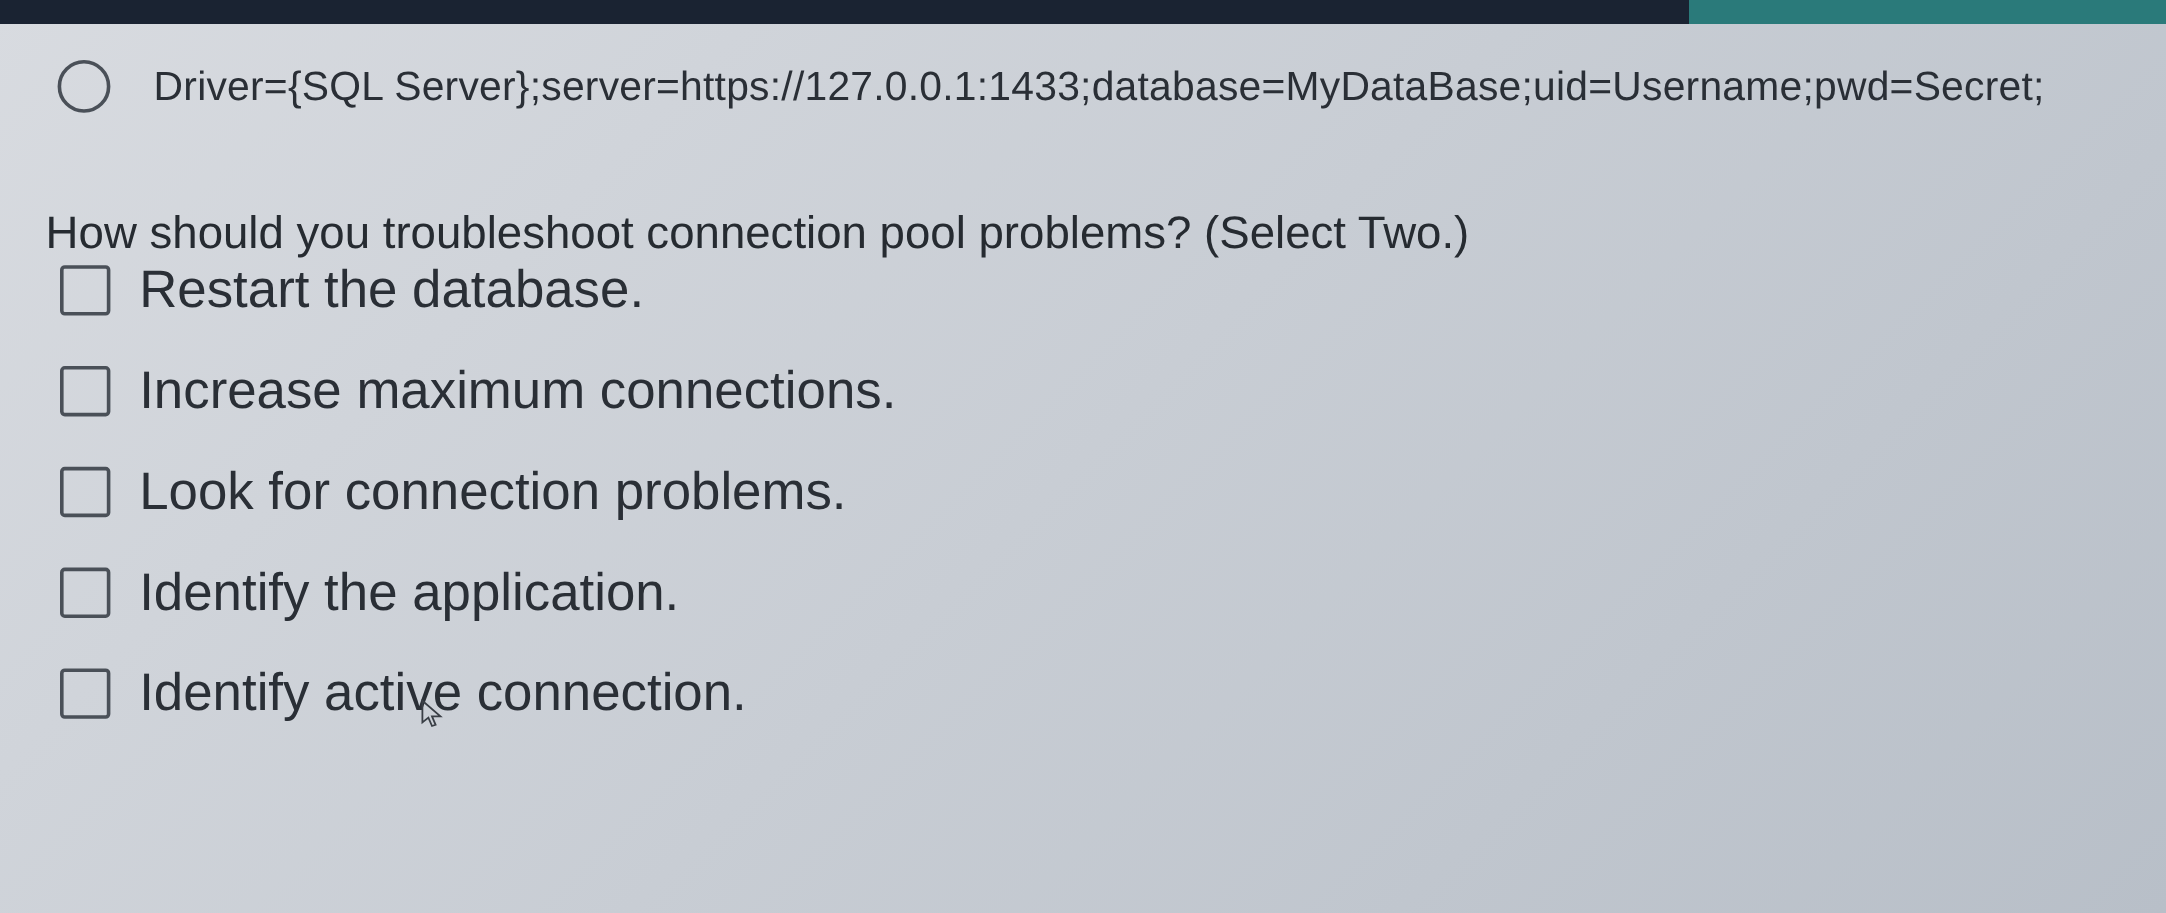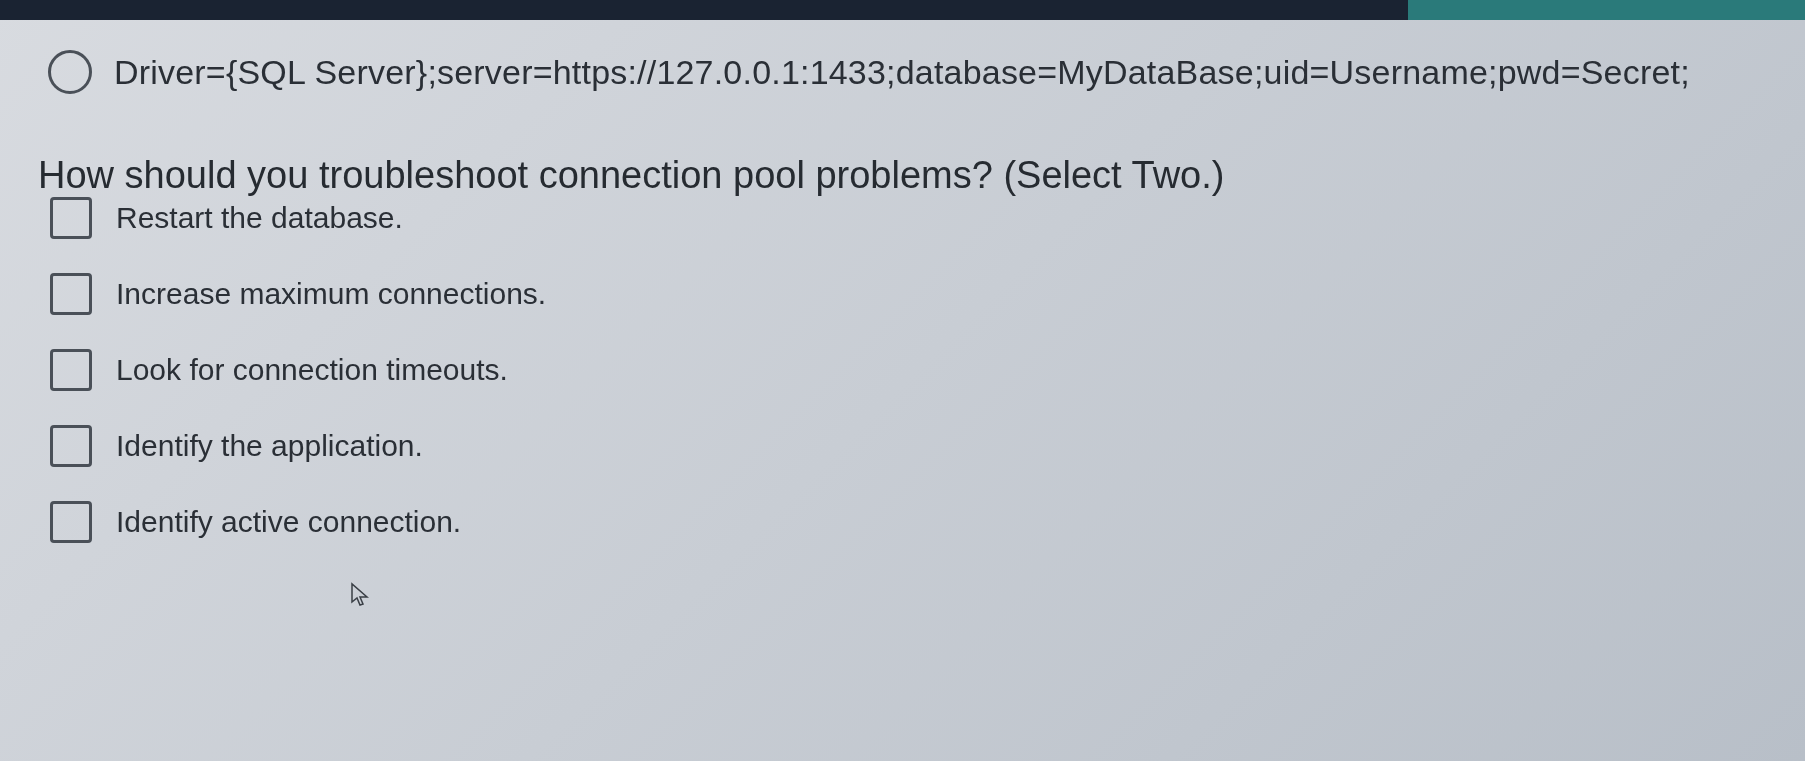--- a/index.html
+++ b/index.html
@@ -20,22 +20,22 @@
     height: 20px;
     background: linear-gradient(90deg, #1a2332 0%, #1a2332 78%, #2a7a7a 78%, #2a7a7a 100%);
     width: 100%;
   }
   .content {
     padding: 30px 30px 0 30px;
   }
   .radio-row {
     display: flex;
     align-items: center;
-    gap: 22px;
-    margin-bottom: 60px;
+    gap: 36px;
+    margin-bottom: 80px;
     padding-left: 18px;
   }
   .radio-circle {
     width: 44px;
     height: 44px;
     border: 3px solid #4a5058;
     border-radius: 50%;
     flex-shrink: 0;
   }
   .radio-label {
@@ -57,21 +57,21 @@
   }
   .checkbox-box {
     width: 42px;
     height: 42px;
     border: 3px solid #4a5058;
     border-radius: 4px;
     flex-shrink: 0;
     background: transparent;
   }
   .checkbox-label {
-    font-size: 30px;
+    font-size: 44px;
     color: #2a2f36;
   }
   .cursor {
     position: absolute;
     left: 350px;
     top: 582px;
     width: 20px;
     height: 26px;
     pointer-events: none;
   }
@@ -95,21 +95,21 @@
     <div class="checkbox-label">Restart the database.</div>
   </div>
 
   <div class="checkbox-row">
     <div class="checkbox-box"></div>
     <div class="checkbox-label">Increase maximum connections.</div>
   </div>
 
   <div class="checkbox-row">
     <div class="checkbox-box"></div>
-    <div class="checkbox-label">Look for connection timeouts.</div>
+    <div class="checkbox-label">Look for connection problems.</div>
   </div>
 
   <div class="checkbox-row">
     <div class="checkbox-box"></div>
     <div class="checkbox-label">Identify the application.</div>
   </div>
 
   <div class="checkbox-row">
     <div class="checkbox-box"></div>
     <div class="checkbox-label">Identify active connection.</div>

